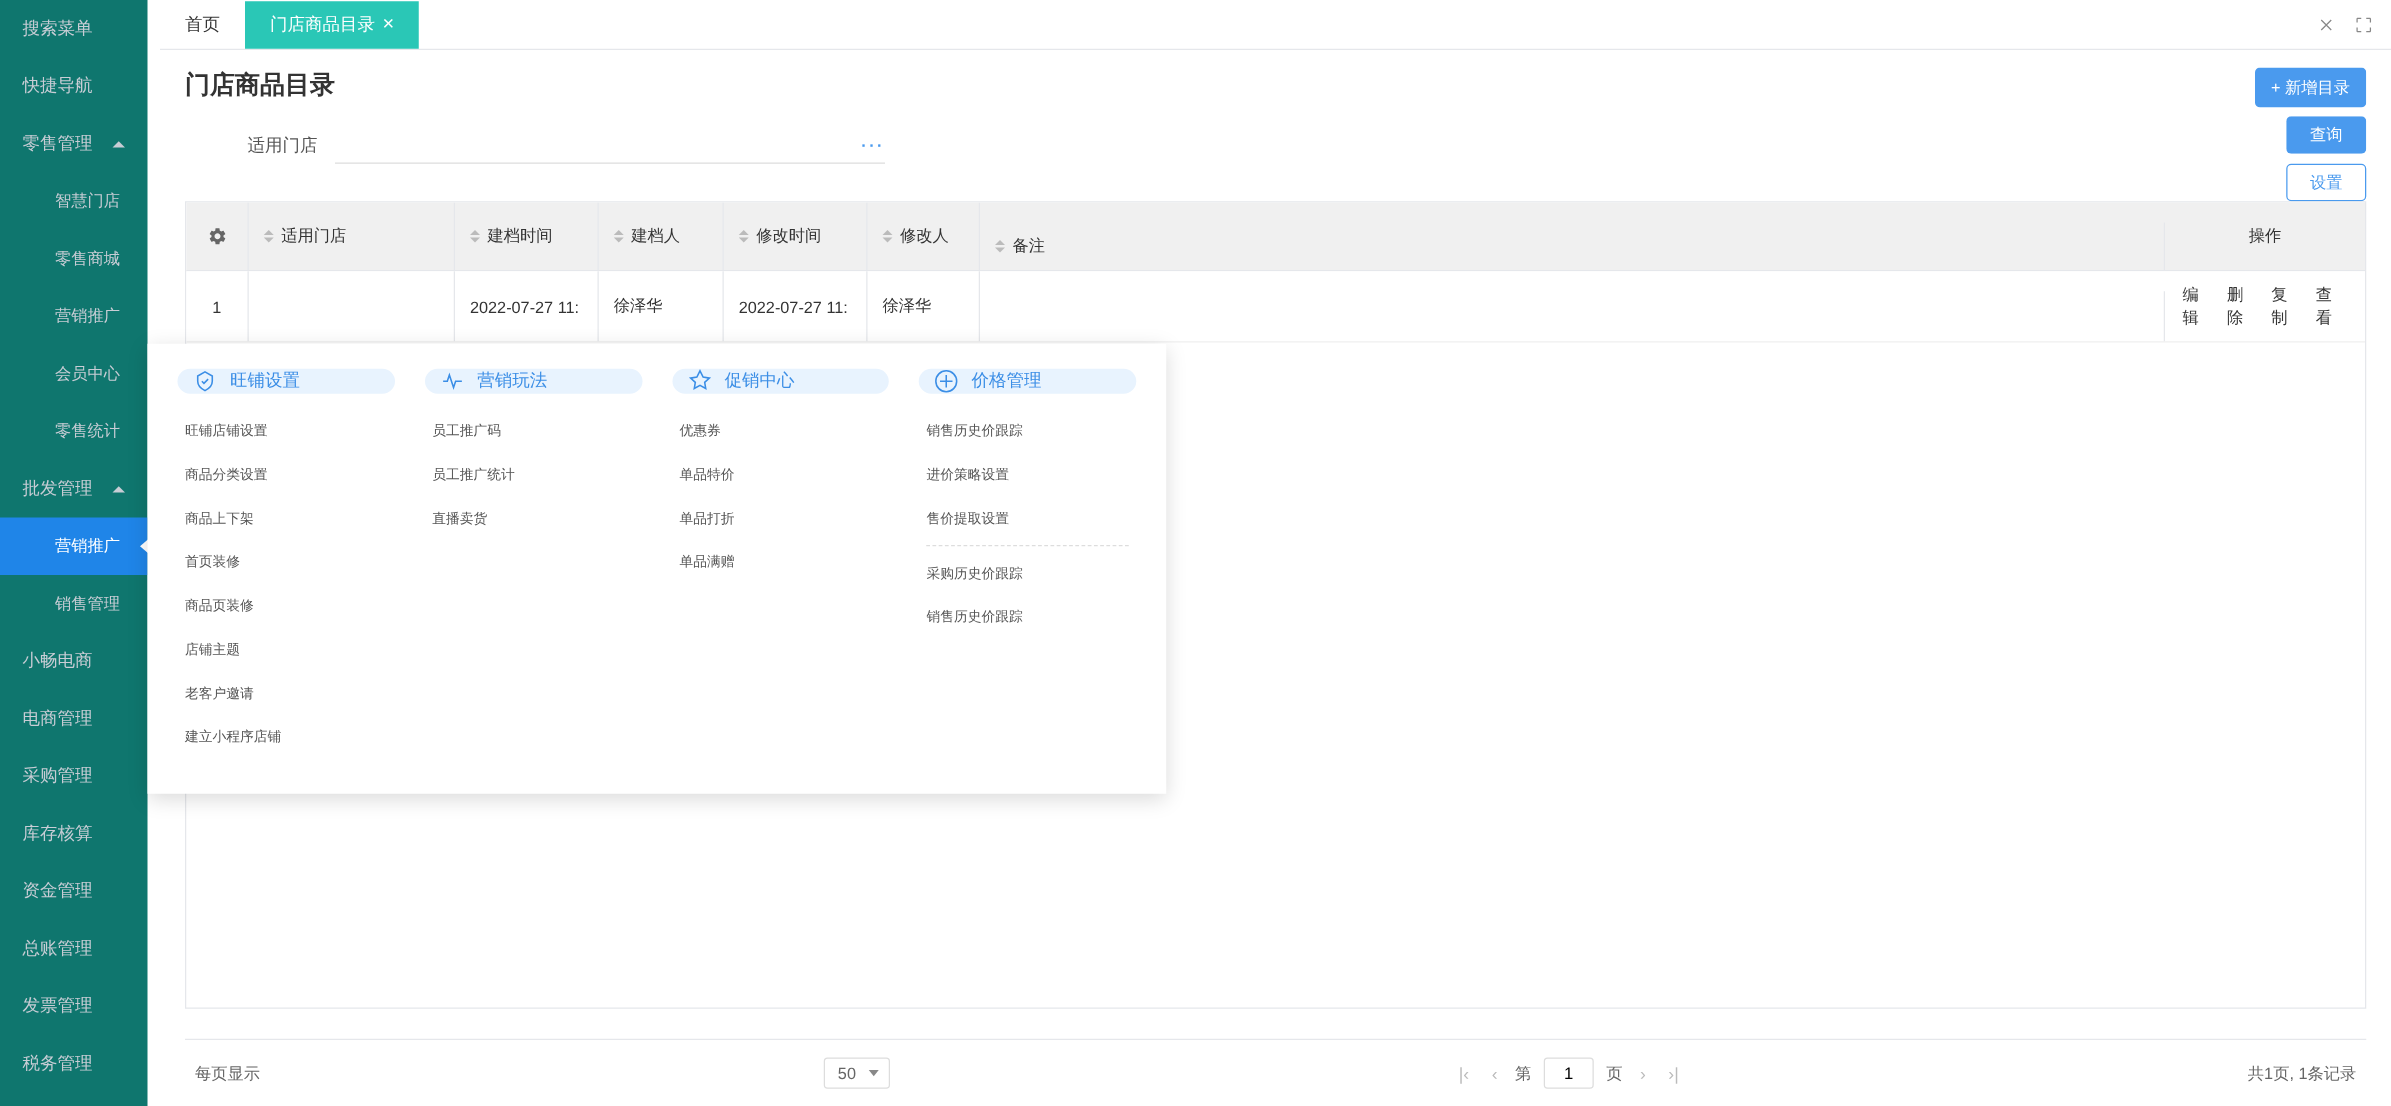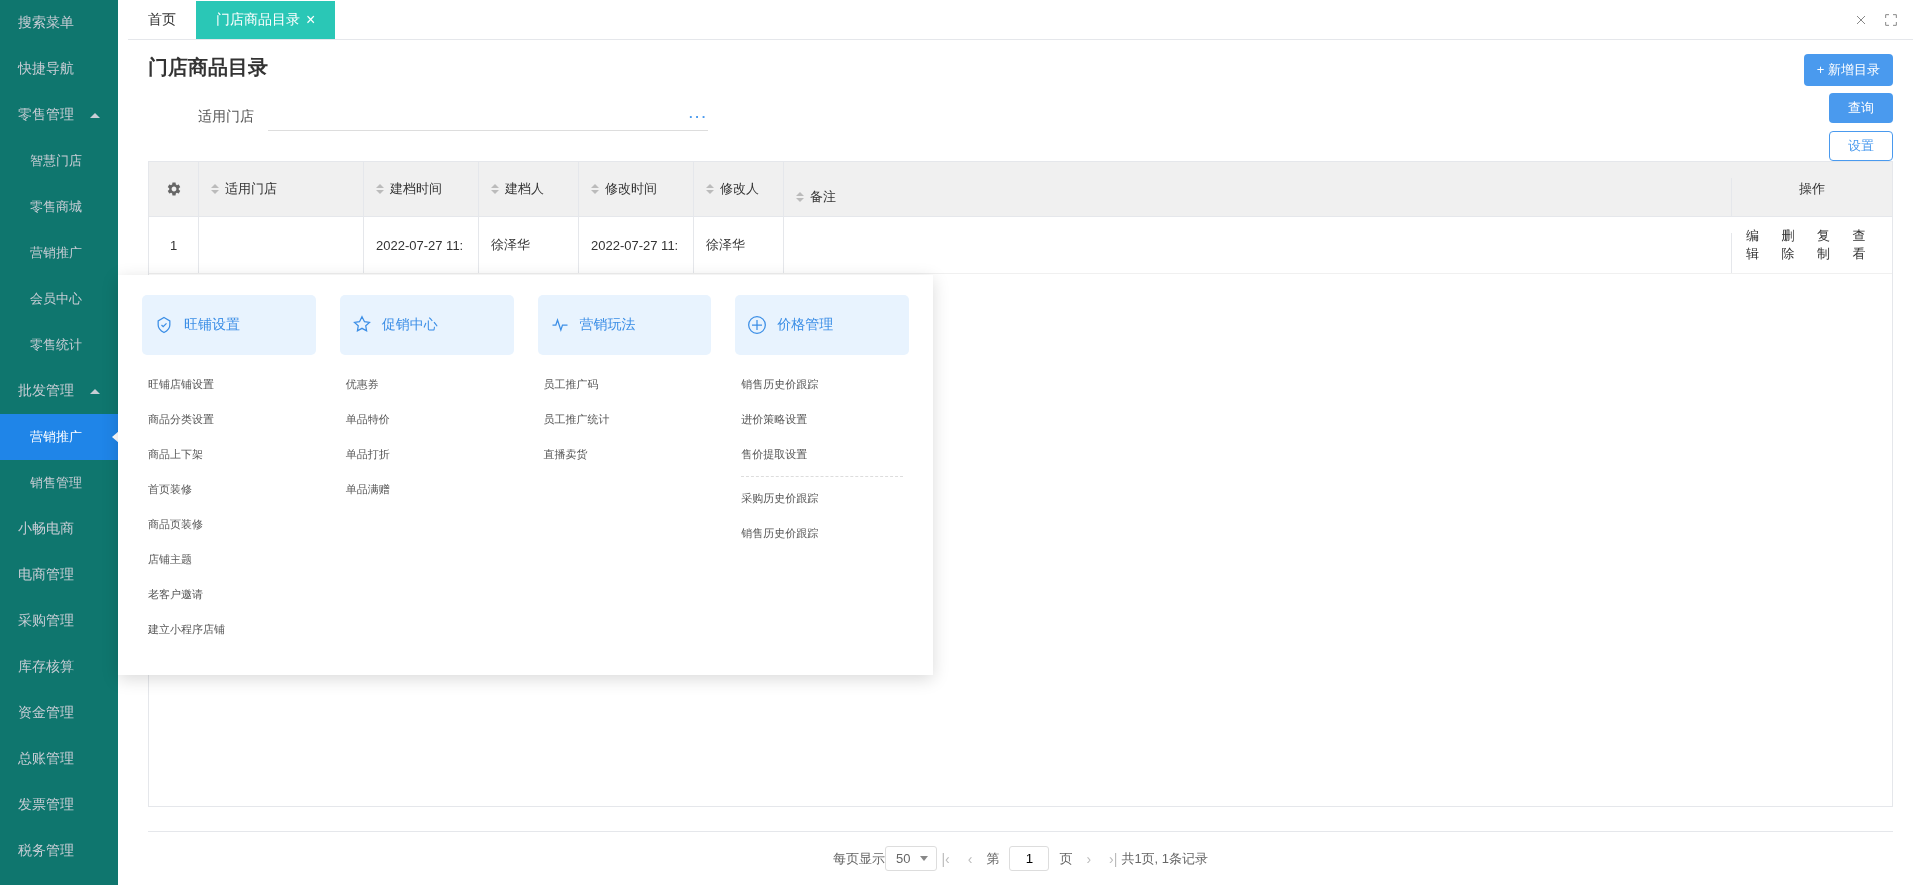--- a/index.html
+++ b/index.html
@@ -30,21 +30,21 @@
     .sidebar-item {
       padding: 14px 18px;
       font-size: 14px;
       cursor: pointer;
       display: flex;
       align-items: center;
       justify-content: space-between;
       color: #c8cdd5;
     }
     .sidebar-item.subitem {
-      padding-left: 30px;
+      padding-left: 44px;
       font-size: 13px;
     }
     .sidebar-item.active {
       background: #1f85e8;
       color: #fff;
       position: relative;
     }
     .sidebar-item.active::after {
       content: '';
       position: absolute;
@@ -233,21 +233,21 @@
     .sort-icon::before { border-bottom: 4px solid #bbb; }
     .sort-icon::after { border-top: 4px solid #bbb; }
     .gear-icon-svg {
       width: 16px;
       height: 16px;
       fill: #666;
     }
     .pagination {
       display: flex;
       align-items: center;
-      justify-content: center;
+      justify-content: space-between;
       padding: 14px 8px 0;
       border-top: 1px solid #e5e7eb;
       margin-top: 24px;
       font-size: 13px;
       color: #666;
     }
     .page-size-label { color: #666; }
     .page-size-select {
       border: 1px solid #ddd;
       padding: 4px 26px 4px 10px;
@@ -294,25 +294,25 @@
       display: flex;
       gap: 24px;
       z-index: 100;
     }
     .flyout-col {
       flex: 1;
     }
     .flyout-header {
       background: #e8f3fe;
       color: #3b8ee6;
-      padding: 20px 12px;
+      padding: 0 12px;
       display: flex;
       align-items: center;
       gap: 10px;
-      border-radius: 5px;
+      border-radius: 15px;
       margin-bottom: 12px;
       font-size: 14px;
     }
     .flyout-header svg {
       width: 20px;
       height: 20px;
       stroke: #3b8ee6;
       fill: none;
       stroke-width: 1.5;
     }
@@ -535,39 +535,39 @@
         <div class="flyout-item">商品上下架</div>
         <div class="flyout-item">首页装修</div>
         <div class="flyout-item">商品页装修</div>
         <div class="flyout-item">店铺主题</div>
         <div class="flyout-item">老客户邀请</div>
         <div class="flyout-item">建立小程序店铺</div>
       </div>
       <div class="flyout-col">
         <div class="flyout-header">
           <svg viewBox="0 0 24 24">
+            <path d="M3 12h4l2-6 4 12 2-6h6"></path>
+          </svg>
+          <span>营销玩法</span>
+        </div>
+        <div class="flyout-item">员工推广码</div>
+        <div class="flyout-item">员工推广统计</div>
+        <div class="flyout-item">直播卖货</div>
+      </div>
+      <div class="flyout-col">
+        <div class="flyout-header">
+          <svg viewBox="0 0 24 24">
             <path d="M12 2l3 6 6 1-4.5 4 1 6-5.5-3-5.5 3 1-6L3 9l6-1 3-6z"></path>
           </svg>
           <span>促销中心</span>
         </div>
         <div class="flyout-item">优惠券</div>
         <div class="flyout-item">单品特价</div>
         <div class="flyout-item">单品打折</div>
         <div class="flyout-item">单品满赠</div>
-      </div>
-      <div class="flyout-col">
-        <div class="flyout-header">
-          <svg viewBox="0 0 24 24">
-            <path d="M3 12h4l2-6 4 12 2-6h6"></path>
-          </svg>
-          <span>营销玩法</span>
-        </div>
-        <div class="flyout-item">员工推广码</div>
-        <div class="flyout-item">员工推广统计</div>
-        <div class="flyout-item">直播卖货</div>
       </div>
       <div class="flyout-col">
         <div class="flyout-header">
           <svg viewBox="0 0 24 24">
             <path d="M12 6v12 M6 12h12 M12 2a10 10 0 100 20 10 10 0 000-20"></path>
           </svg>
           <span>价格管理</span>
         </div>
         <div class="flyout-item">销售历史价跟踪</div>
         <div class="flyout-item">进价策略设置</div>

